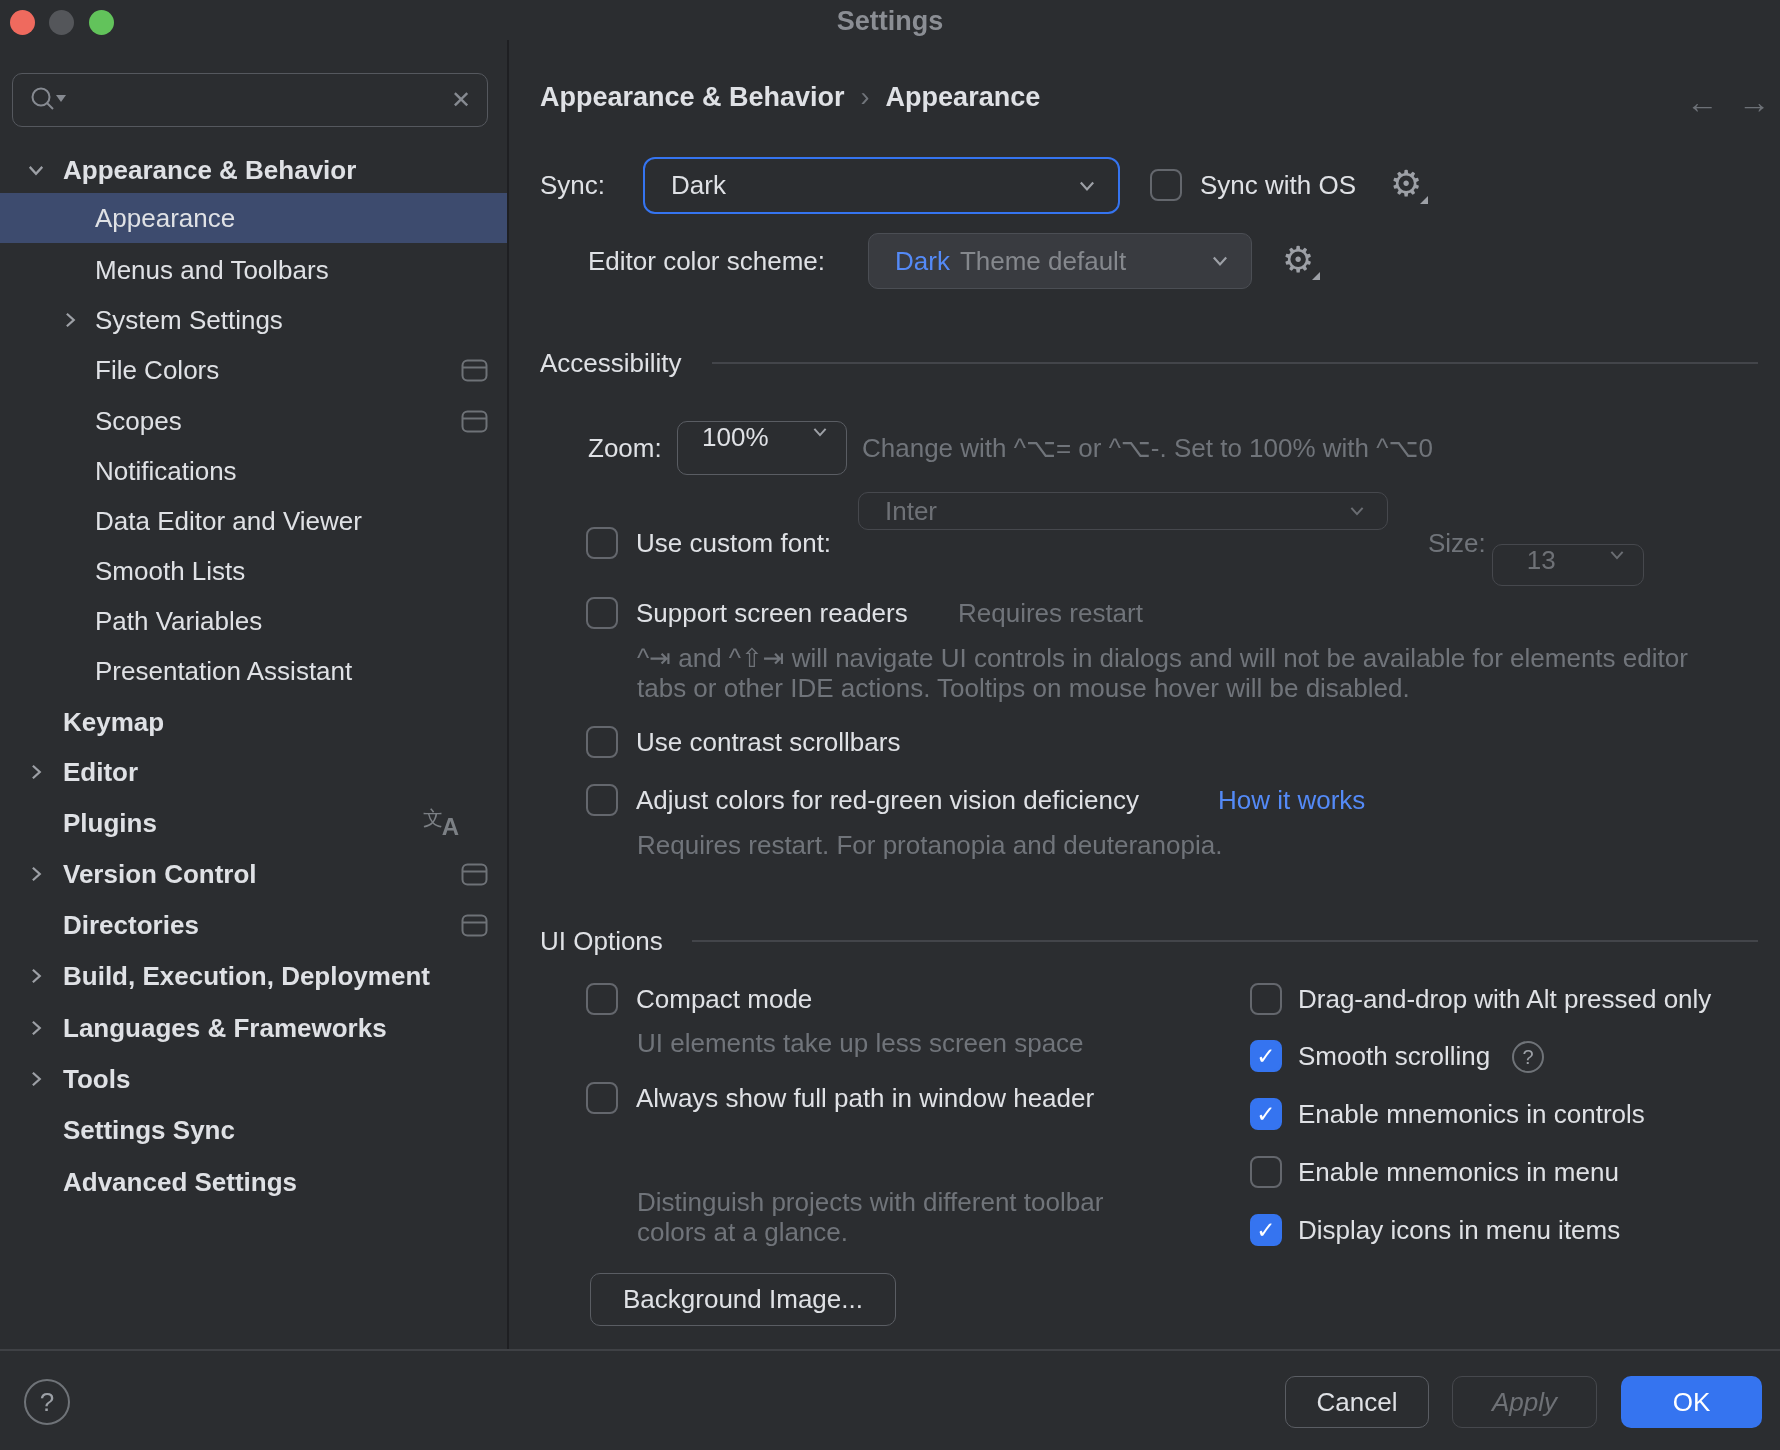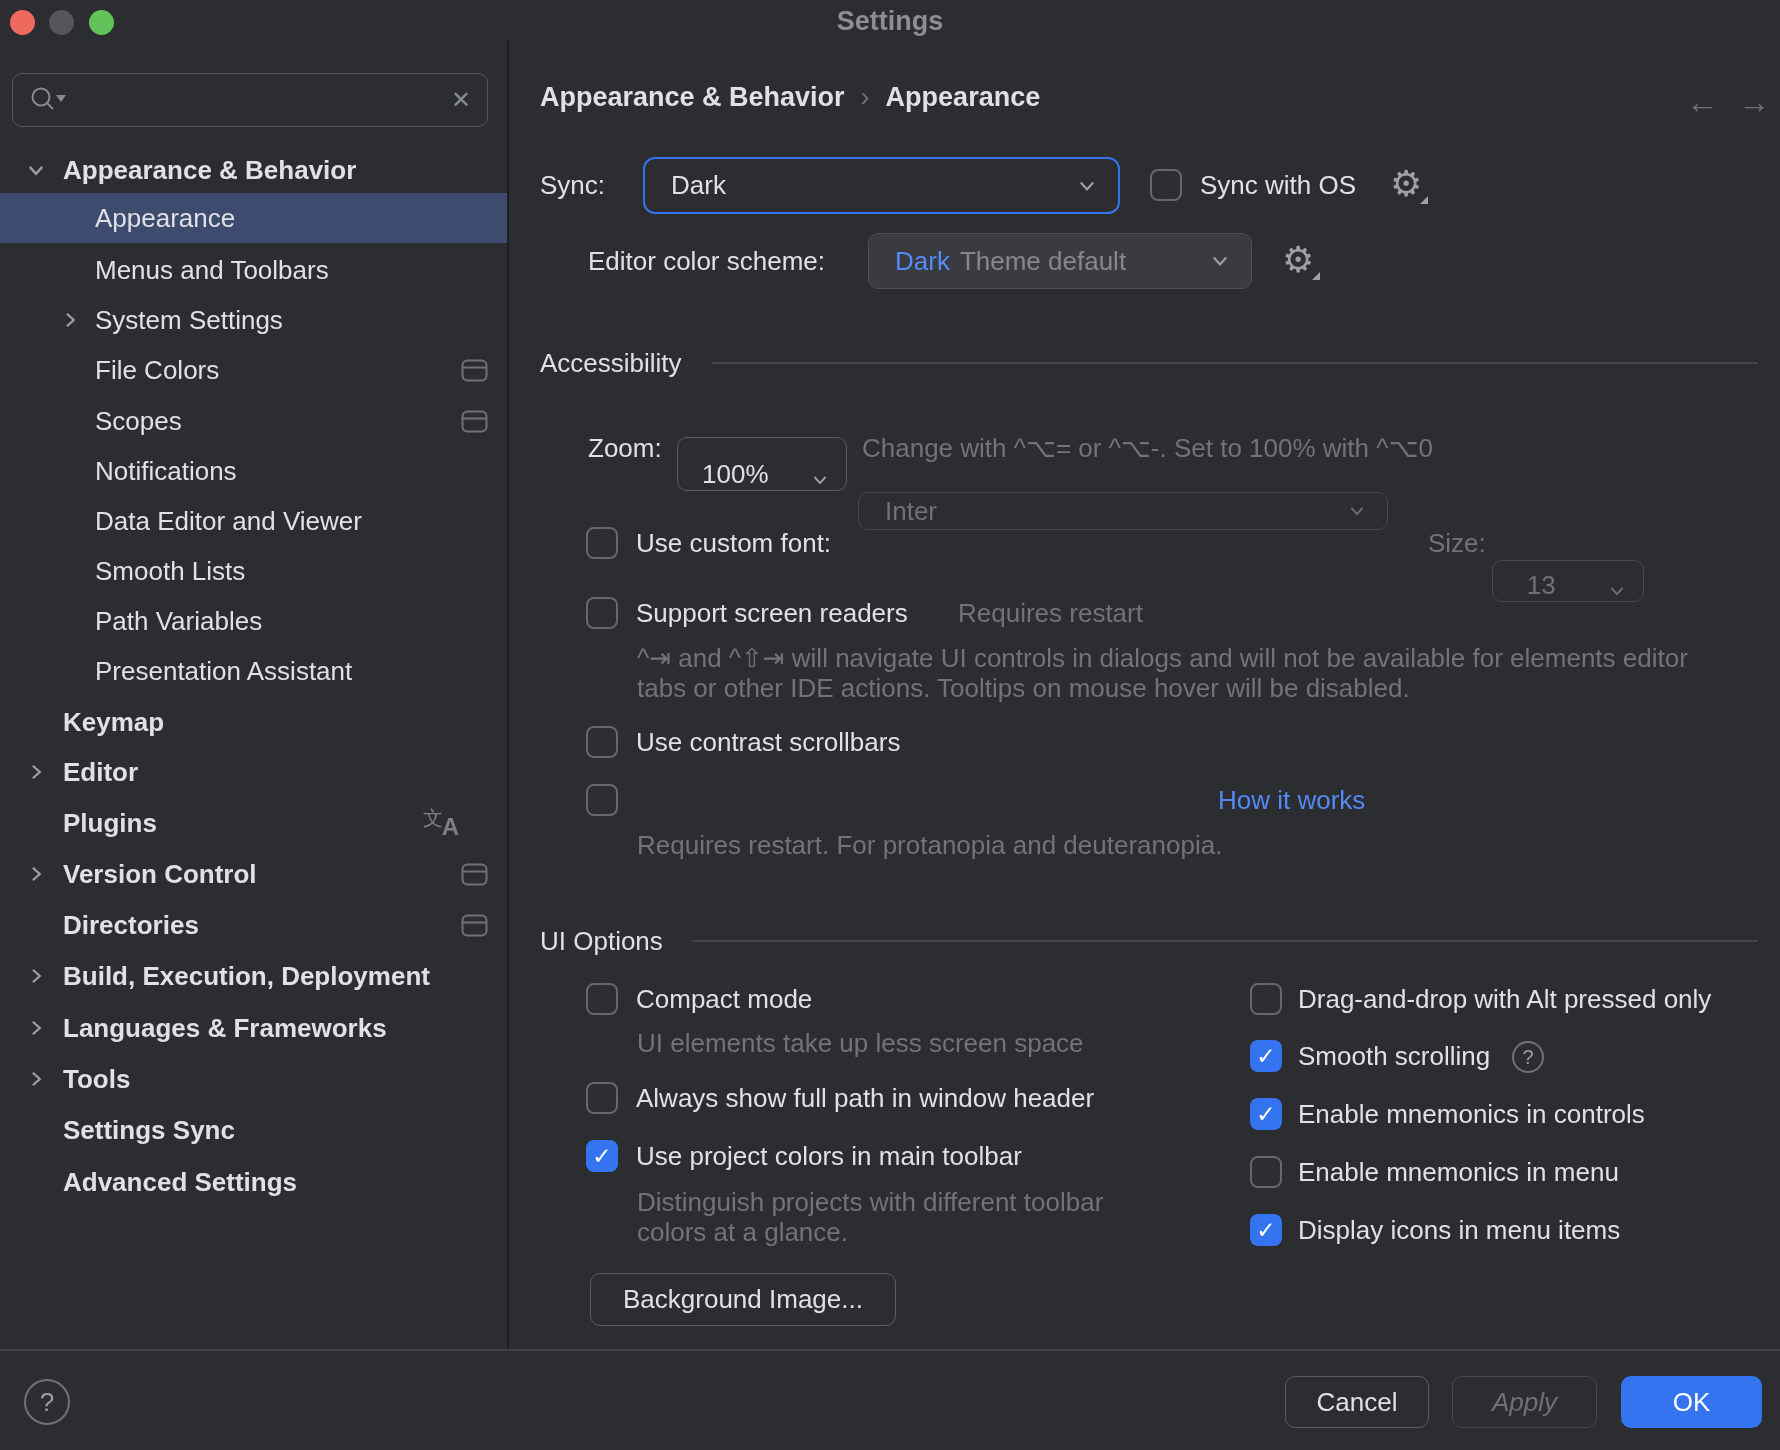--- a/index.html
+++ b/index.html
@@ -64,22 +64,22 @@
   .muted{color:var(--text-muted);}
   .soft{color:var(--text-soft);}
   
   .select{position:absolute;box-sizing:border-box;display:flex;align-items:center;
     border:1.5px solid var(--control-border);border-radius:10px;padding:0 20px 0 26px;}
   .select .chev{margin-left:auto;display:flex;align-items:center;color:var(--icon-gray);}
   .select.focused{border:2.5px solid var(--accent);border-radius:12px;}
   .select.fill{background:#393b40;border-color:#4b4e54;}
   .select.disabled{border-color:var(--disabled-border);color:var(--disabled-text);}
   .select.disabled .chev{color:#6a6d72;}
-  .combo{position:absolute;box-sizing:border-box;display:flex;align-items:flex-end;
-    border:1.5px solid var(--control-border);border-radius:10px;overflow:hidden;margin-top:16px;}
+  .combo{position:absolute;box-sizing:border-box;display:flex;align-items:flex-start;
+    border:1.5px solid var(--control-border);border-radius:10px;overflow:hidden;}
   .combo .c-text{display:flex;align-items:center;justify-content:center;flex:1;}
   .combo .c-div{width:1.5px;background:var(--control-border);}
   .combo .c-chev{width:52px;display:flex;align-items:center;justify-content:center;color:var(--icon-gray);}
   .combo.disabled{border-color:var(--disabled-border);}
   .combo.disabled .c-div{background:var(--disabled-border);}
   .combo.disabled .c-text{color:var(--disabled-text);}
   .combo.disabled .c-chev{color:#6a6d72;}
   
   .optrow{position:absolute;display:flex;align-items:center;gap:18px;white-space:nowrap;}
   .cb{width:32px;height:32px;box-sizing:border-box;border:2px solid #64676d;border-radius:8px;
@@ -339,42 +339,39 @@
   <div class="abs label muted" style="left:637px;top:643px">^⇥ and ^⇧⇥ will navigate UI controls in dialogs and will not be available for elements editor</div>
   <div class="abs label muted" style="left:637px;top:673px">tabs or other IDE actions. Tooltips on mouse hover will be disabled.</div>
 
   <div class="optrow" style="left:586px;top:726px">
     <span class="cb"></span>
     <span>Use contrast scrollbars</span>
   </div>
 
   <div class="optrow" style="left:586px;top:784px">
     <span class="cb"></span>
+    <span>Adjust colors for red-green vision deficiency</span>
   </div>
   <div class="abs label link" style="left:1218px;top:785px">How it works</div>
   <div class="abs label muted" style="left:637px;top:830px">Requires restart. For protanopia and deuteranopia.</div>
 
   <div class="abs label" style="left:540px;top:926px">UI Options</div>
   <div class="rule" style="left:692px;top:940px"></div>
 
   <div class="optrow" style="left:586px;top:983px">
     <span class="cb"></span>
     <span>Compact mode</span>
   </div>
   <div class="abs label muted" style="left:637px;top:1028px">UI elements take up less screen space</div>
 
   <div class="optrow" style="left:586px;top:1082px">
     <span class="cb"></span>
     <span>Always show full path in window header</span>
   </div>
 
-  <div class="optrow" style="left:586px;top:1140px">
-    <span class="cb on"></span>
-    <span>Use project colors in main toolbar</span>
-  </div>
   <div class="abs label muted" style="left:637px;top:1187px">Distinguish projects with different toolbar</div>
   <div class="abs label muted" style="left:637px;top:1217px">colors at a glance.</div>
 
   <div class="optrow" style="left:1250px;top:983px;gap:16px">
     <span class="cb"></span>
     <span>Drag-and-drop with Alt pressed only</span>
   </div>
   <div class="optrow" style="left:1250px;top:1040px;gap:16px">
     <span class="cb on"></span>
     <span>Smooth scrolling</span>

